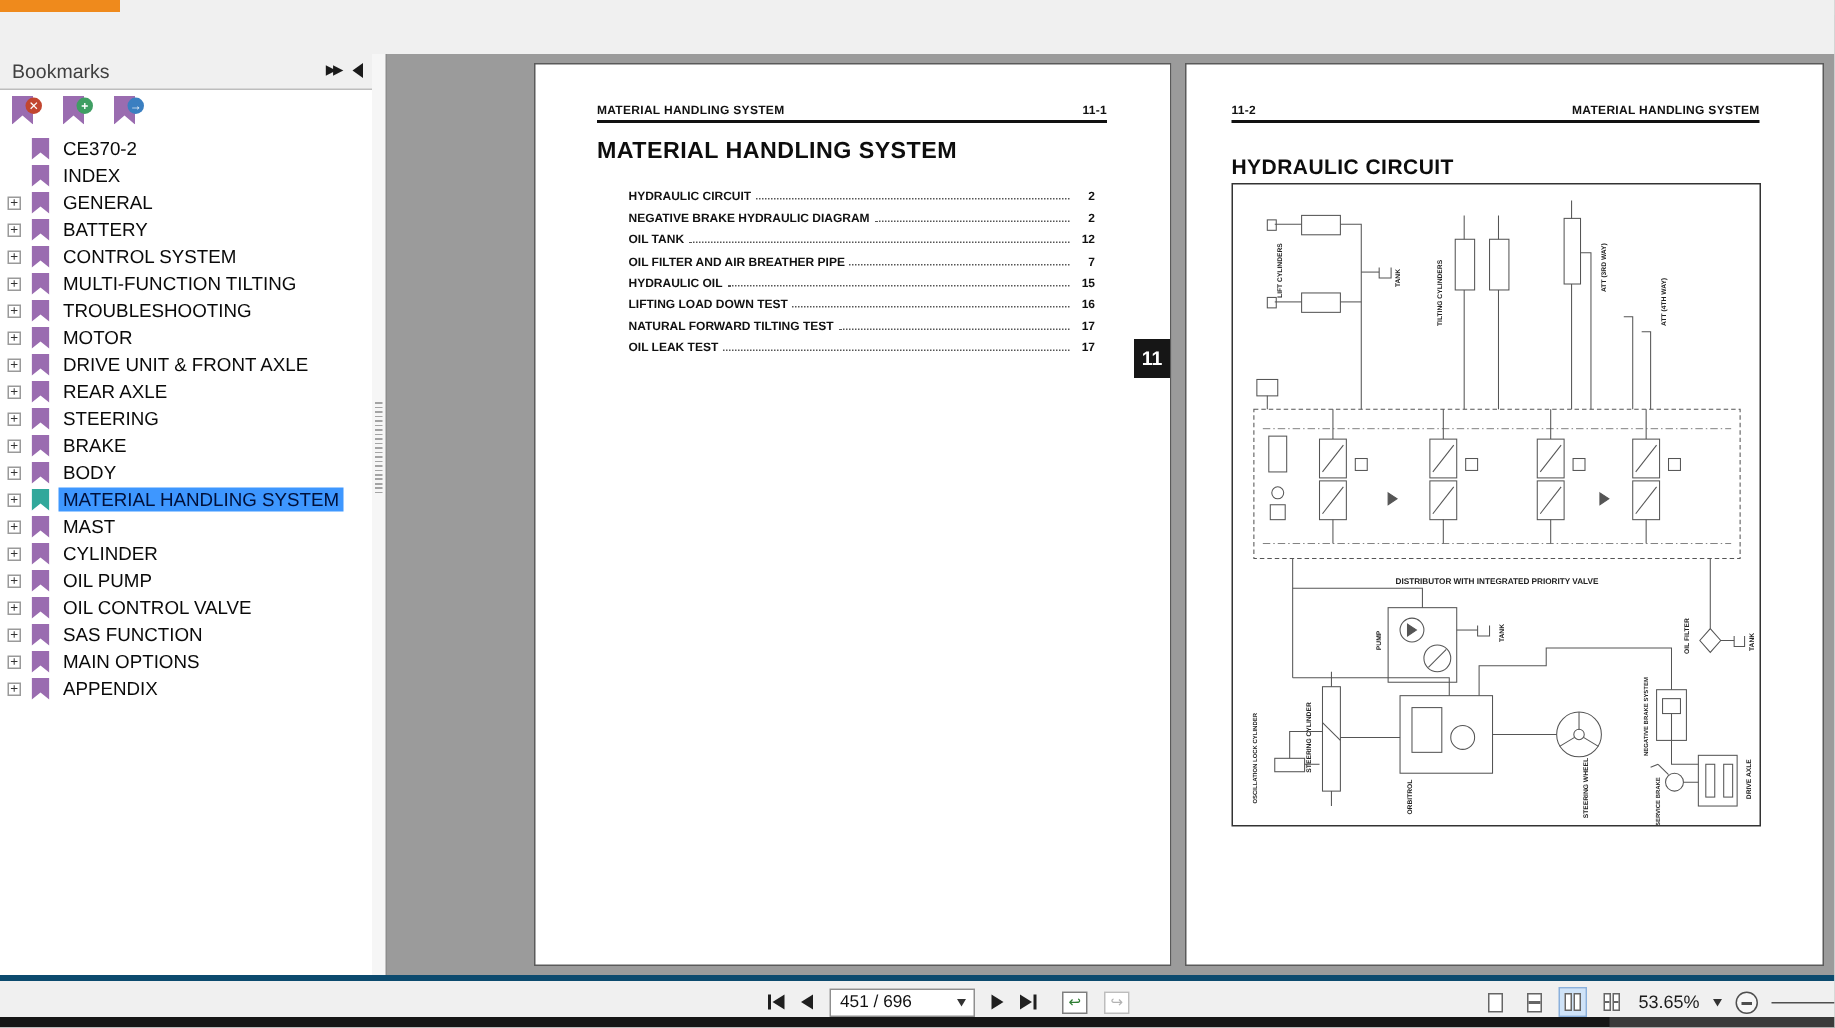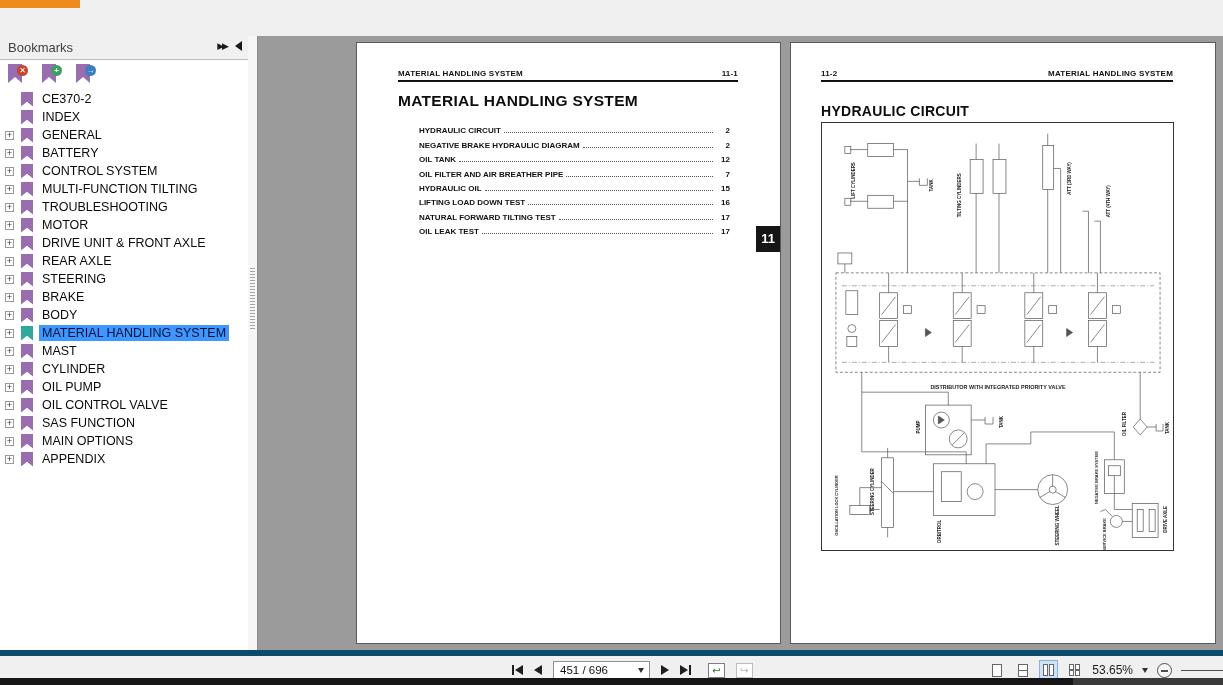--- a/index.html
+++ b/index.html
@@ -62,21 +62,21 @@
   .page.right .doc-title { left:30px; top:60px; font-size:14px; }
   .toc { position:absolute; left:62px; right:50px; top:78px; }
   .toc-row { display:flex; align-items:flex-end; height:14.4px; font-size:8px; font-weight:bold; color:#111; }
   .toc-leader { flex:1; border-bottom:1px dotted #555; margin:0 3px 2px 3px; }
   .toc-page { width:14px; text-align:right; }
   .chapter-tab { position:absolute; left:399px; top:172px; width:24px; height:26px; background:#161616; color:#fff; font-size:13px; font-weight:bold; text-align:center; line-height:26px;margin-top:11px; }
   .diagram { position:absolute; left:30px; top:79px; width:353px; height:429px; border:1px solid #333; background:#fff; }
   .diagram svg { display:block; width:100%; height:100%; }
 
   
-  .toolbar { position:absolute; left:0; bottom:7px; width:1223px; height:28px; background:#f0f0f0; border-top:6px solid #0c4a6e; }
+  .toolbar { position:absolute; left:0; bottom:7px; width:1223px; height:28px; background:#f0f0f0; border-top:4px solid #0c4a6e; }
   .nav-group { position:absolute; left:512px; top:0; height:28px; display:flex; align-items:center; gap:11px; }
   .navbtn { display:flex; align-items:center; gap:1px; }
   .t-left { width:0; height:0; border-top:5px solid transparent; border-bottom:5px solid transparent; border-right:8px solid #1f1f1f; }
   .t-right { width:0; height:0; border-top:5px solid transparent; border-bottom:5px solid transparent; border-left:8px solid #1f1f1f; }
   .vbar { width:2px; height:10px; background:#1f1f1f; }
   .page-combo { width:97px; height:19px; background:#fff; border:1px solid #8f8f8f; display:flex; align-items:center; }
   .page-combo .val { flex:1; font-size:11.5px; color:#111; padding-left:6px; }
   .caret { width:0; height:0; border-left:3.5px solid transparent; border-right:3.5px solid transparent; border-top:5px solid #333; }
   .page-combo .caret { margin-right:5px; }
   .view-hist { width:17px; height:15px; border:1px solid #7e7e7e; background:#fff; font-size:10px; line-height:13px; text-align:center; }

